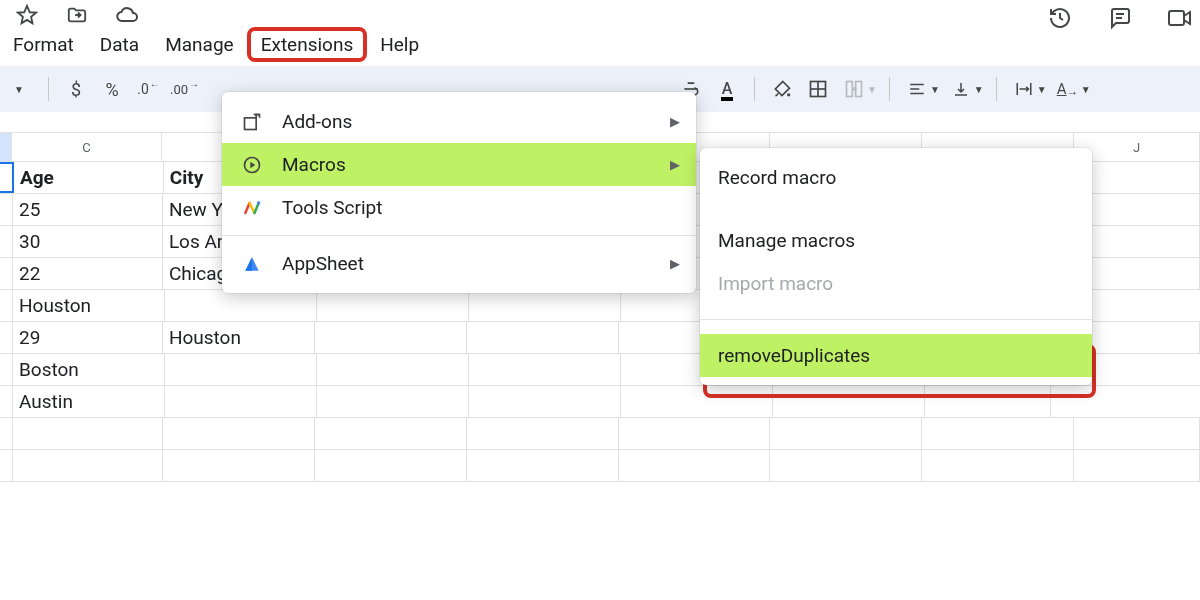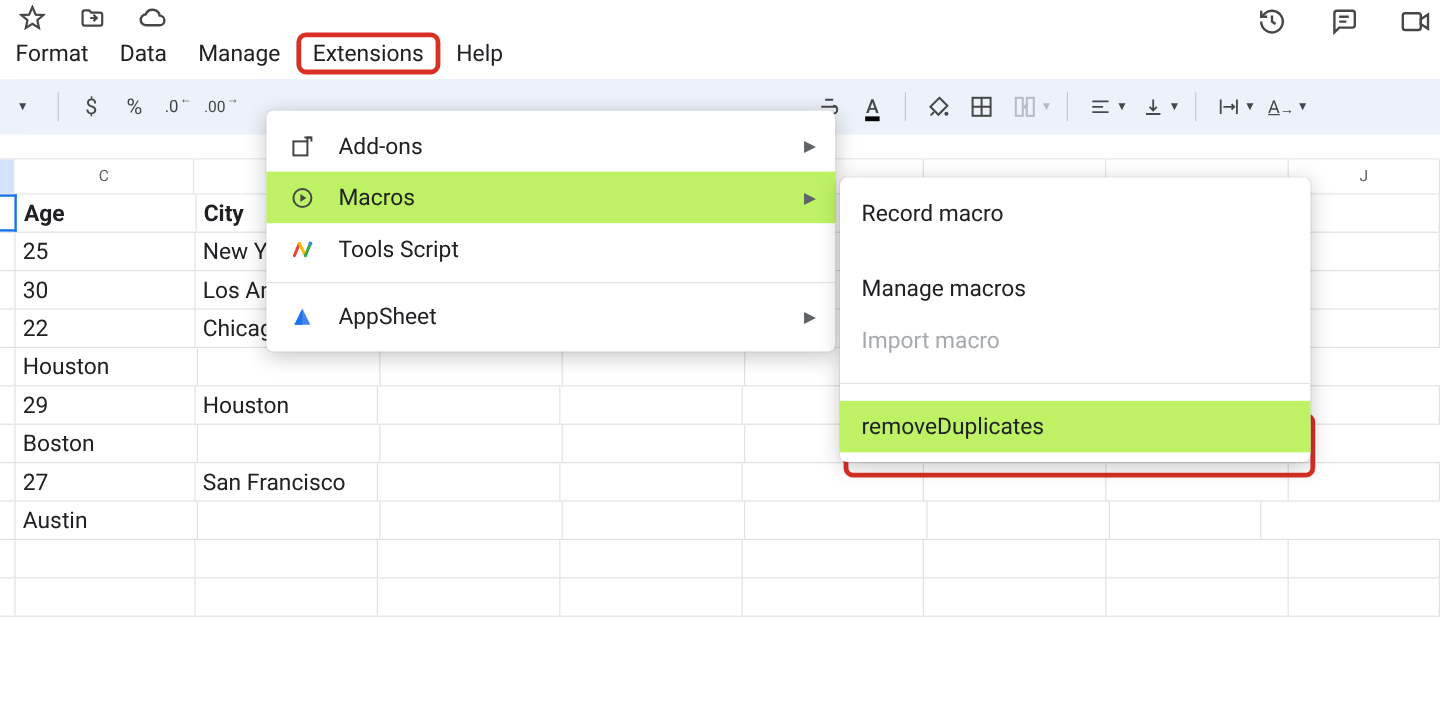--- a/index.html
+++ b/index.html
@@ -366,31 +366,20 @@
       <div class="cell" style="width:152px">Boston</div>
       <div class="cell" style="width:152px"></div>
       <div class="cell" style="width:152px"></div>
       <div class="cell" style="width:152px"></div>
       <div class="cell" style="width:152px"></div>
       <div class="cell" style="width:152px"></div>
       <div class="cell" style="width:126px"></div>
     </div>
   <div class="gridrow">
       <div class="cell" style="width:12px"></div>
-      <div class="cell" style="width:150px">27</div>
-      <div class="cell" style="width:152px">San Francisco</div>
-      <div class="cell" style="width:152px"></div>
-      <div class="cell" style="width:152px"></div>
-      <div class="cell" style="width:152px"></div>
-      <div class="cell" style="width:152px"></div>
-      <div class="cell" style="width:152px"></div>
-      <div class="cell" style="width:126px"></div>
-    </div>
-  <div class="gridrow">
-      <div class="cell" style="width:12px"></div>
       <div class="cell" style="width:152px">Austin</div>
       <div class="cell" style="width:152px"></div>
       <div class="cell" style="width:152px"></div>
       <div class="cell" style="width:152px"></div>
       <div class="cell" style="width:152px"></div>
       <div class="cell" style="width:152px"></div>
       <div class="cell" style="width:126px"></div>
     </div>
   <div class="gridrow">
       <div class="cell" style="width:12px"></div>

